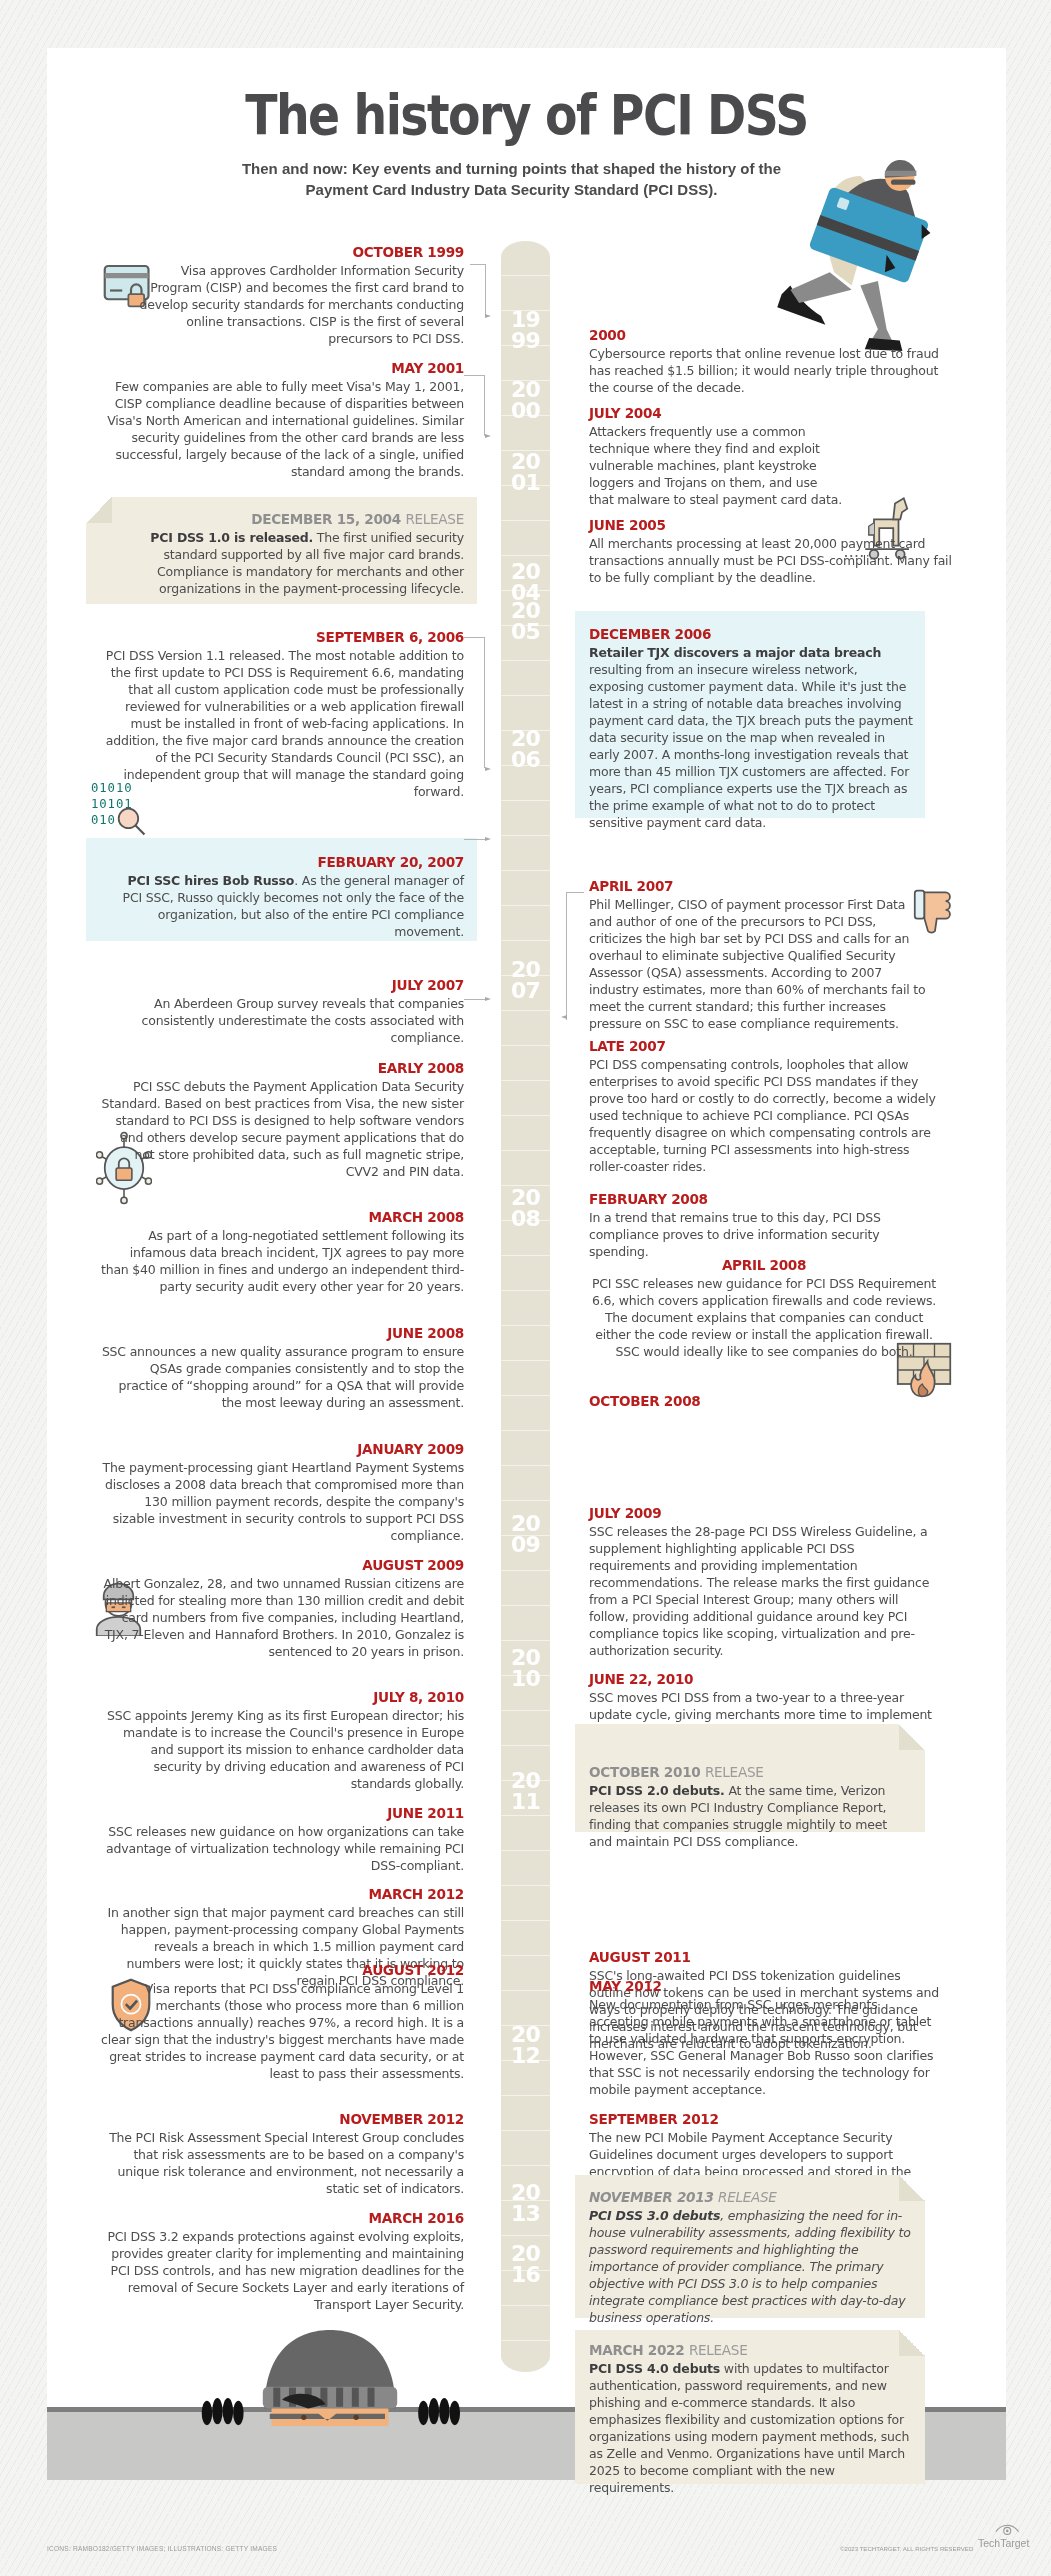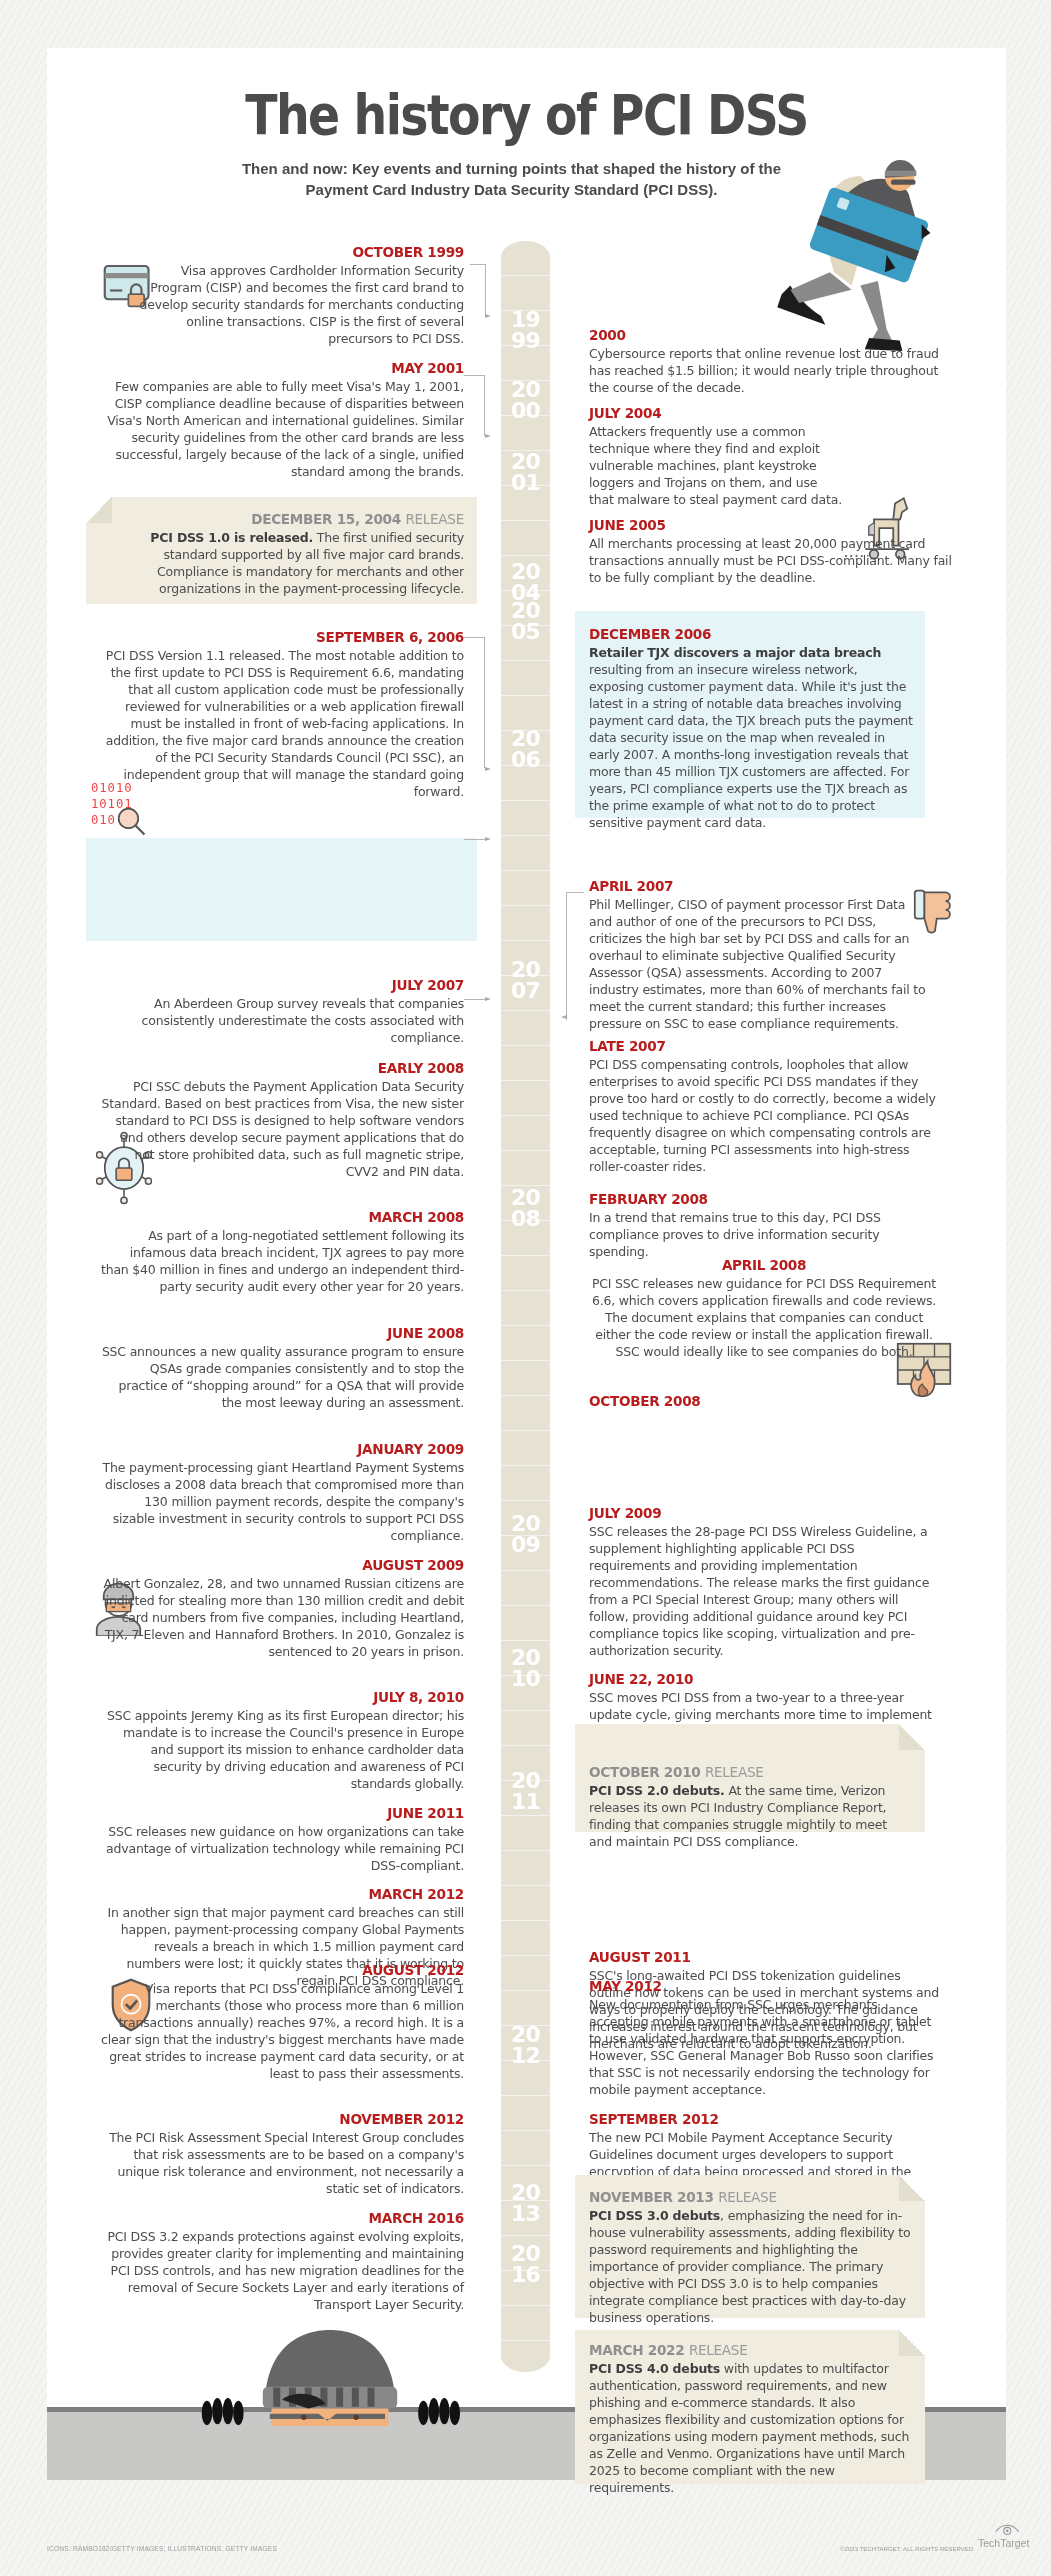--- a/index.html
+++ b/index.html
@@ -142,35 +142,39 @@
   </div>
 
   <div class="box tan" style="left:39px;top:449px;width:391px;height:107px;">
     <div class="fold-tl"></div>
   </div>
   <div class="ev left" style="left:66px;top:463px;width:351px;">
     <div class="date release"><span>DECEMBER 15, 2004</span> <span class="rel">RELEASE</span></div>
     <div class="body"><b>PCI DSS 1.0 is released.</b><span> The first unified security standard supported by all five major card brands. Compliance is mandatory for merchants and other organizations in the payment-processing lifecycle.</span></div>
   </div>
 
-  <div style="position:absolute;left:44px;top:732px;font-family:'DejaVu Sans Mono',monospace;font-size:12.3px;line-height:16px;color:#ef4444;letter-spacing:0.9px;">
+  <div style="position:absolute;left:44px;top:732px;font-family:'DejaVu Sans Mono',monospace;font-size:12.3px;line-height:16px;color:#0f766e;letter-spacing:0.9px;">
     <div>01010</div>
     <div>10101</div>
     <div>010</div>
     <svg style="position:absolute;left:24.5px;top:26px;" width="32" height="32" viewBox="0 0 36 36">
         <circle cx="14" cy="14" r="11" fill="#f8d6c4" stroke="#555" stroke-width="2"></circle>
         <line x1="22" y1="22" x2="32" y2="32" stroke="#555" stroke-width="2.5"></line>
       </svg>
   </div>
   <div class="ev left" style="left:53px;top:581px;width:364px;">
     <div class="date">SEPTEMBER 6, 2006</div>
     <div class="body">PCI DSS Version 1.1 released. The most notable addition to the first update to PCI DSS is Requirement 6.6, mandating that all custom application code must be professionally reviewed for vulnerabilities or a web application firewall must be installed in front of web-facing applications. In addition, the five major card brands announce the creation of the PCI Security Standards Council (PCI SSC), an independent group that will manage the standard going forward.</div>
   </div>
 
   <div class="box blue" style="left:39px;top:790px;width:391px;height:103px;"></div>
+  <div class="ev left" style="left:66px;top:806px;width:351px;">
+    <div class="date">FEBRUARY 20, 2007</div>
+    <div class="body"><b>PCI SSC hires Bob Russo</b><span>. As the general manager of PCI SSC, Russo quickly becomes not only the face of the organization, but also of the entire PCI compliance movement.</span></div>
+  </div>
 
   <div class="ev left" style="left:53px;top:929px;width:364px;">
     <div class="date">JULY 2007</div>
     <div class="body">An Aberdeen Group survey reveals that companies consistently underestimate the costs associated with compliance.</div>
   </div>
 
   <div style="position:absolute;left:49px;top:1083px;">
     <svg width="56" height="74" viewBox="0 0 64 84">
       <ellipse cx="32" cy="42" rx="22" ry="24" fill="#e3f3f5" stroke="#555" stroke-width="2"></ellipse>
       <g stroke="#555" stroke-width="1.8" fill="#f1ece0">
@@ -374,21 +378,21 @@
   </div>
 
   <div class="ev" style="left:542px;top:2063px;width:350px;">
     <div class="date">SEPTEMBER 2012</div>
     <div class="body">The new PCI Mobile Payment Acceptance Security Guidelines document urges developers to support encryption of data being processed and stored in the device and ensure its protection when it is transmitted.</div>
   </div>
 
   <div class="box tan" style="left:528px;top:2127px;width:350px;height:143px;">
     <div class="fold-tr"></div>
   </div>
-  <div class="ev" style="left:542px;top:2141px;width:324px;">
+  <div class="ev" style="left:542px;top:2141px;width:324px;font-style:italic;">
     <div class="date release"><span>NOVEMBER 2013</span> <span class="rel">RELEASE</span></div>
     <div class="body"><b>PCI DSS 3.0 debuts</b><span>, emphasizing the need for in-house vulnerability assessments, adding flexibility to password requirements and highlighting the importance of provider compliance. The primary objective with PCI DSS 3.0 is to help companies integrate compliance best practices with day-to-day business operations.</span></div>
   </div>
 
   <div class="ground"></div>
 
   <div class="box tan" style="left:528px;top:2282px;width:350px;height:154px;z-index:2;">
     <div class="fold-tr"></div>
   </div>
   <div class="ev" style="left:542px;top:2294px;width:324px;z-index:3;">

